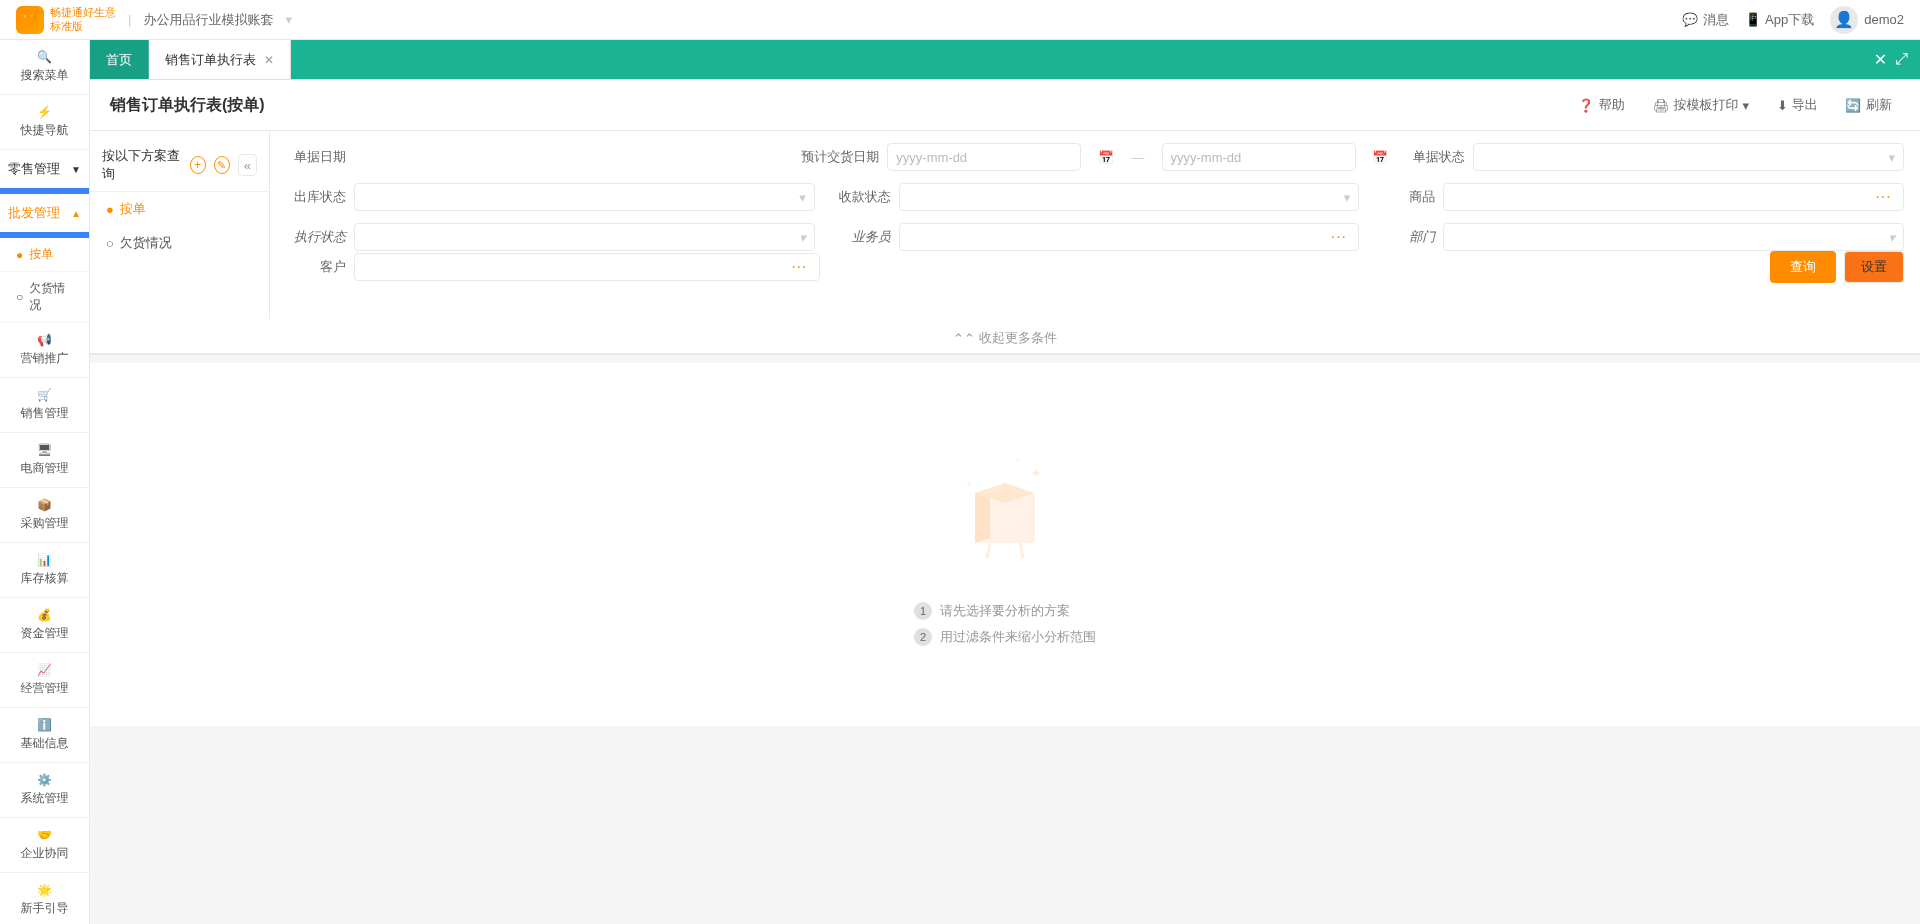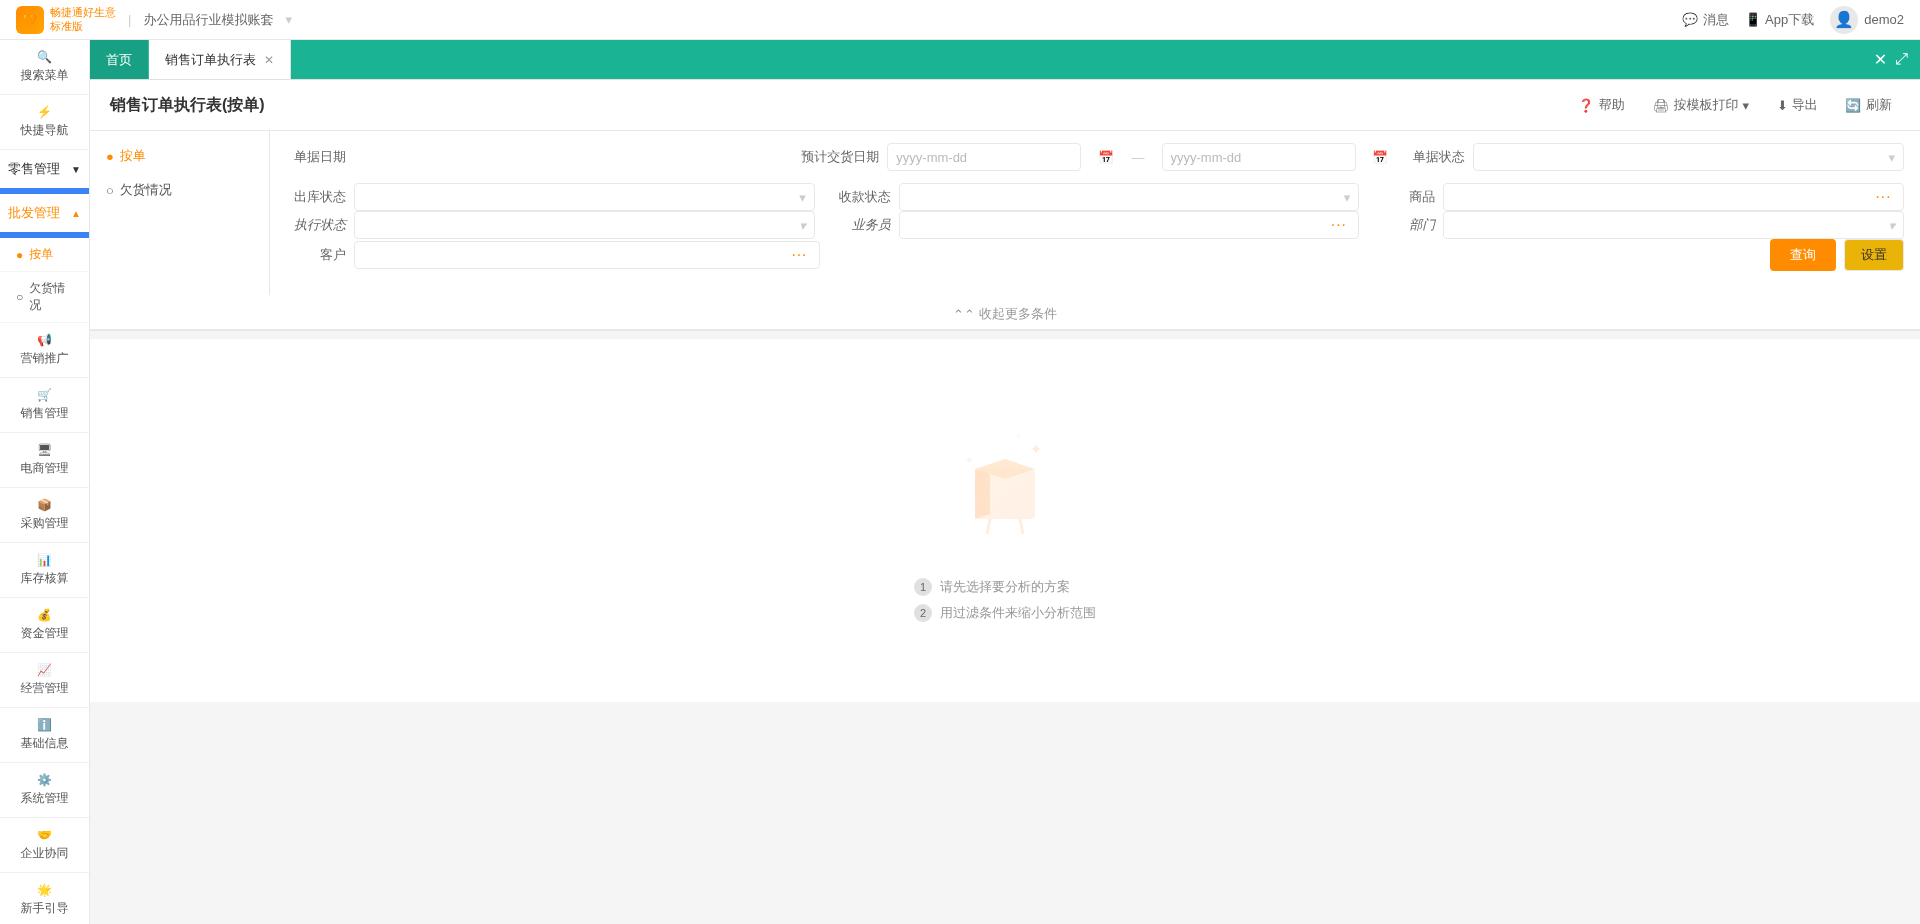--- a/index.html
+++ b/index.html
@@ -157,21 +157,21 @@
     .collapse-btn {
       display: flex; align-items: center; gap: 4px; font-size: 13px; color: #999; cursor: pointer; padding: 2px 12px; border-radius: 4px;
     }
 
     
     .btn-primary {
       background: #ff8c00; color: #fff; border: none; border-radius: 4px;
       padding: 6px 20px; font-size: 13px; cursor: pointer; white-space: nowrap;
     }
     .btn-secondary {
-      background: #eab308; color: #333; border: 1px solid #e8e8e8; border-radius: 4px;
+      background: #f97316; color: #333; border: 1px solid #e8e8e8; border-radius: 4px;
       padding: 6px 16px; font-size: 13px; cursor: pointer;
     }
 
     
     .empty-state {
       display: flex; flex-direction: column; align-items: center; justify-content: center;
       padding: 80px 20px; background: #fff; margin-top: 8px;
     }
     .empty-icon { font-size: 80px; margin-bottom: 20px; opacity: 0.4; }
     .empty-tips { display: flex; flex-direction: column; gap: 8px; }
@@ -348,20 +348,26 @@
             <span>🔄</span>
             <span>刷新</span>
           </div>
         </div>
       </div>
 
       <div style="background:#fff;border-bottom:1px solid #e8e8e8;">
         <div style="display:flex;">
 
           <div class="left-panel">
+            <div style="padding:8px 12px;display:flex;align-items:center;gap:8px;border-bottom:1px solid #f0f0f0;">
+              <span style="font-size:13px;color:#333;">按以下方案查询</span>
+              <div class="btn-circle" style="width:18px;height:18px;font-size:12px;">+</div>
+              <div class="btn-circle" style="width:18px;height:18px;font-size:11px;">✎</div>
+              <div class="btn-collapse">«</div>
+            </div>
             <div class="scheme-item active">
               <span style="color:#ff8c00;">●</span>
               <span>按单</span>
             </div>
             <div class="scheme-item">
               <span>○</span>
               <span>欠货情况</span>
             </div>
           </div>
 
@@ -387,21 +393,21 @@
               <div class="filter-field">
                 <span class="filter-field-label">单据状态</span>
                 <div class="filter-select">
                   <span style="color:#bbb;"></span>
                   <span style="color:#ccc;">▾</span>
                 </div>
               </div>
             </div>
 
 
-            <div class="filter-row" style="">
+            <div class="filter-row" style="margin-bottom:12px;">
               <div class="filter-field">
                 <span class="filter-field-label">出库状态</span>
                 <div class="filter-select">
                   <span style="color:#bbb;"></span>
                   <span style="color:#ccc;">▾</span>
                 </div>
               </div>
               <div class="filter-field">
                 <span class="filter-field-label">收款状态</span>
                 <div class="filter-select">
@@ -433,21 +439,21 @@
               </div>
               <div class="filter-field">
                 <span class="filter-field-label">部门</span>
                 <div class="filter-select">
                   <span style="color:#bbb;"></span>
                   <span style="color:#ccc;">▾</span>
                 </div>
               </div>
             </div>
 
-            <div style="display:flex;align-items:center;margin-bottom:12px;">
+            <div style="display:flex;align-items:center;margin-bottom:24px;">
               <div class="filter-field" style="width:33%;">
                 <span class="filter-field-label">客户</span>
                 <div class="filter-select" style="border:1px solid #e8e8e8;border-radius:4px;flex:1;height:28px;display:flex;align-items:center;padding:0 8px;justify-content:flex-end;">
                   <span class="dots-btn">···</span>
                 </div>
               </div>
 
               <div style="margin-left:auto;display:flex;gap:8px;">
                 <button class="btn-primary">查询</button>
                 <button class="btn-secondary">设置</button>

